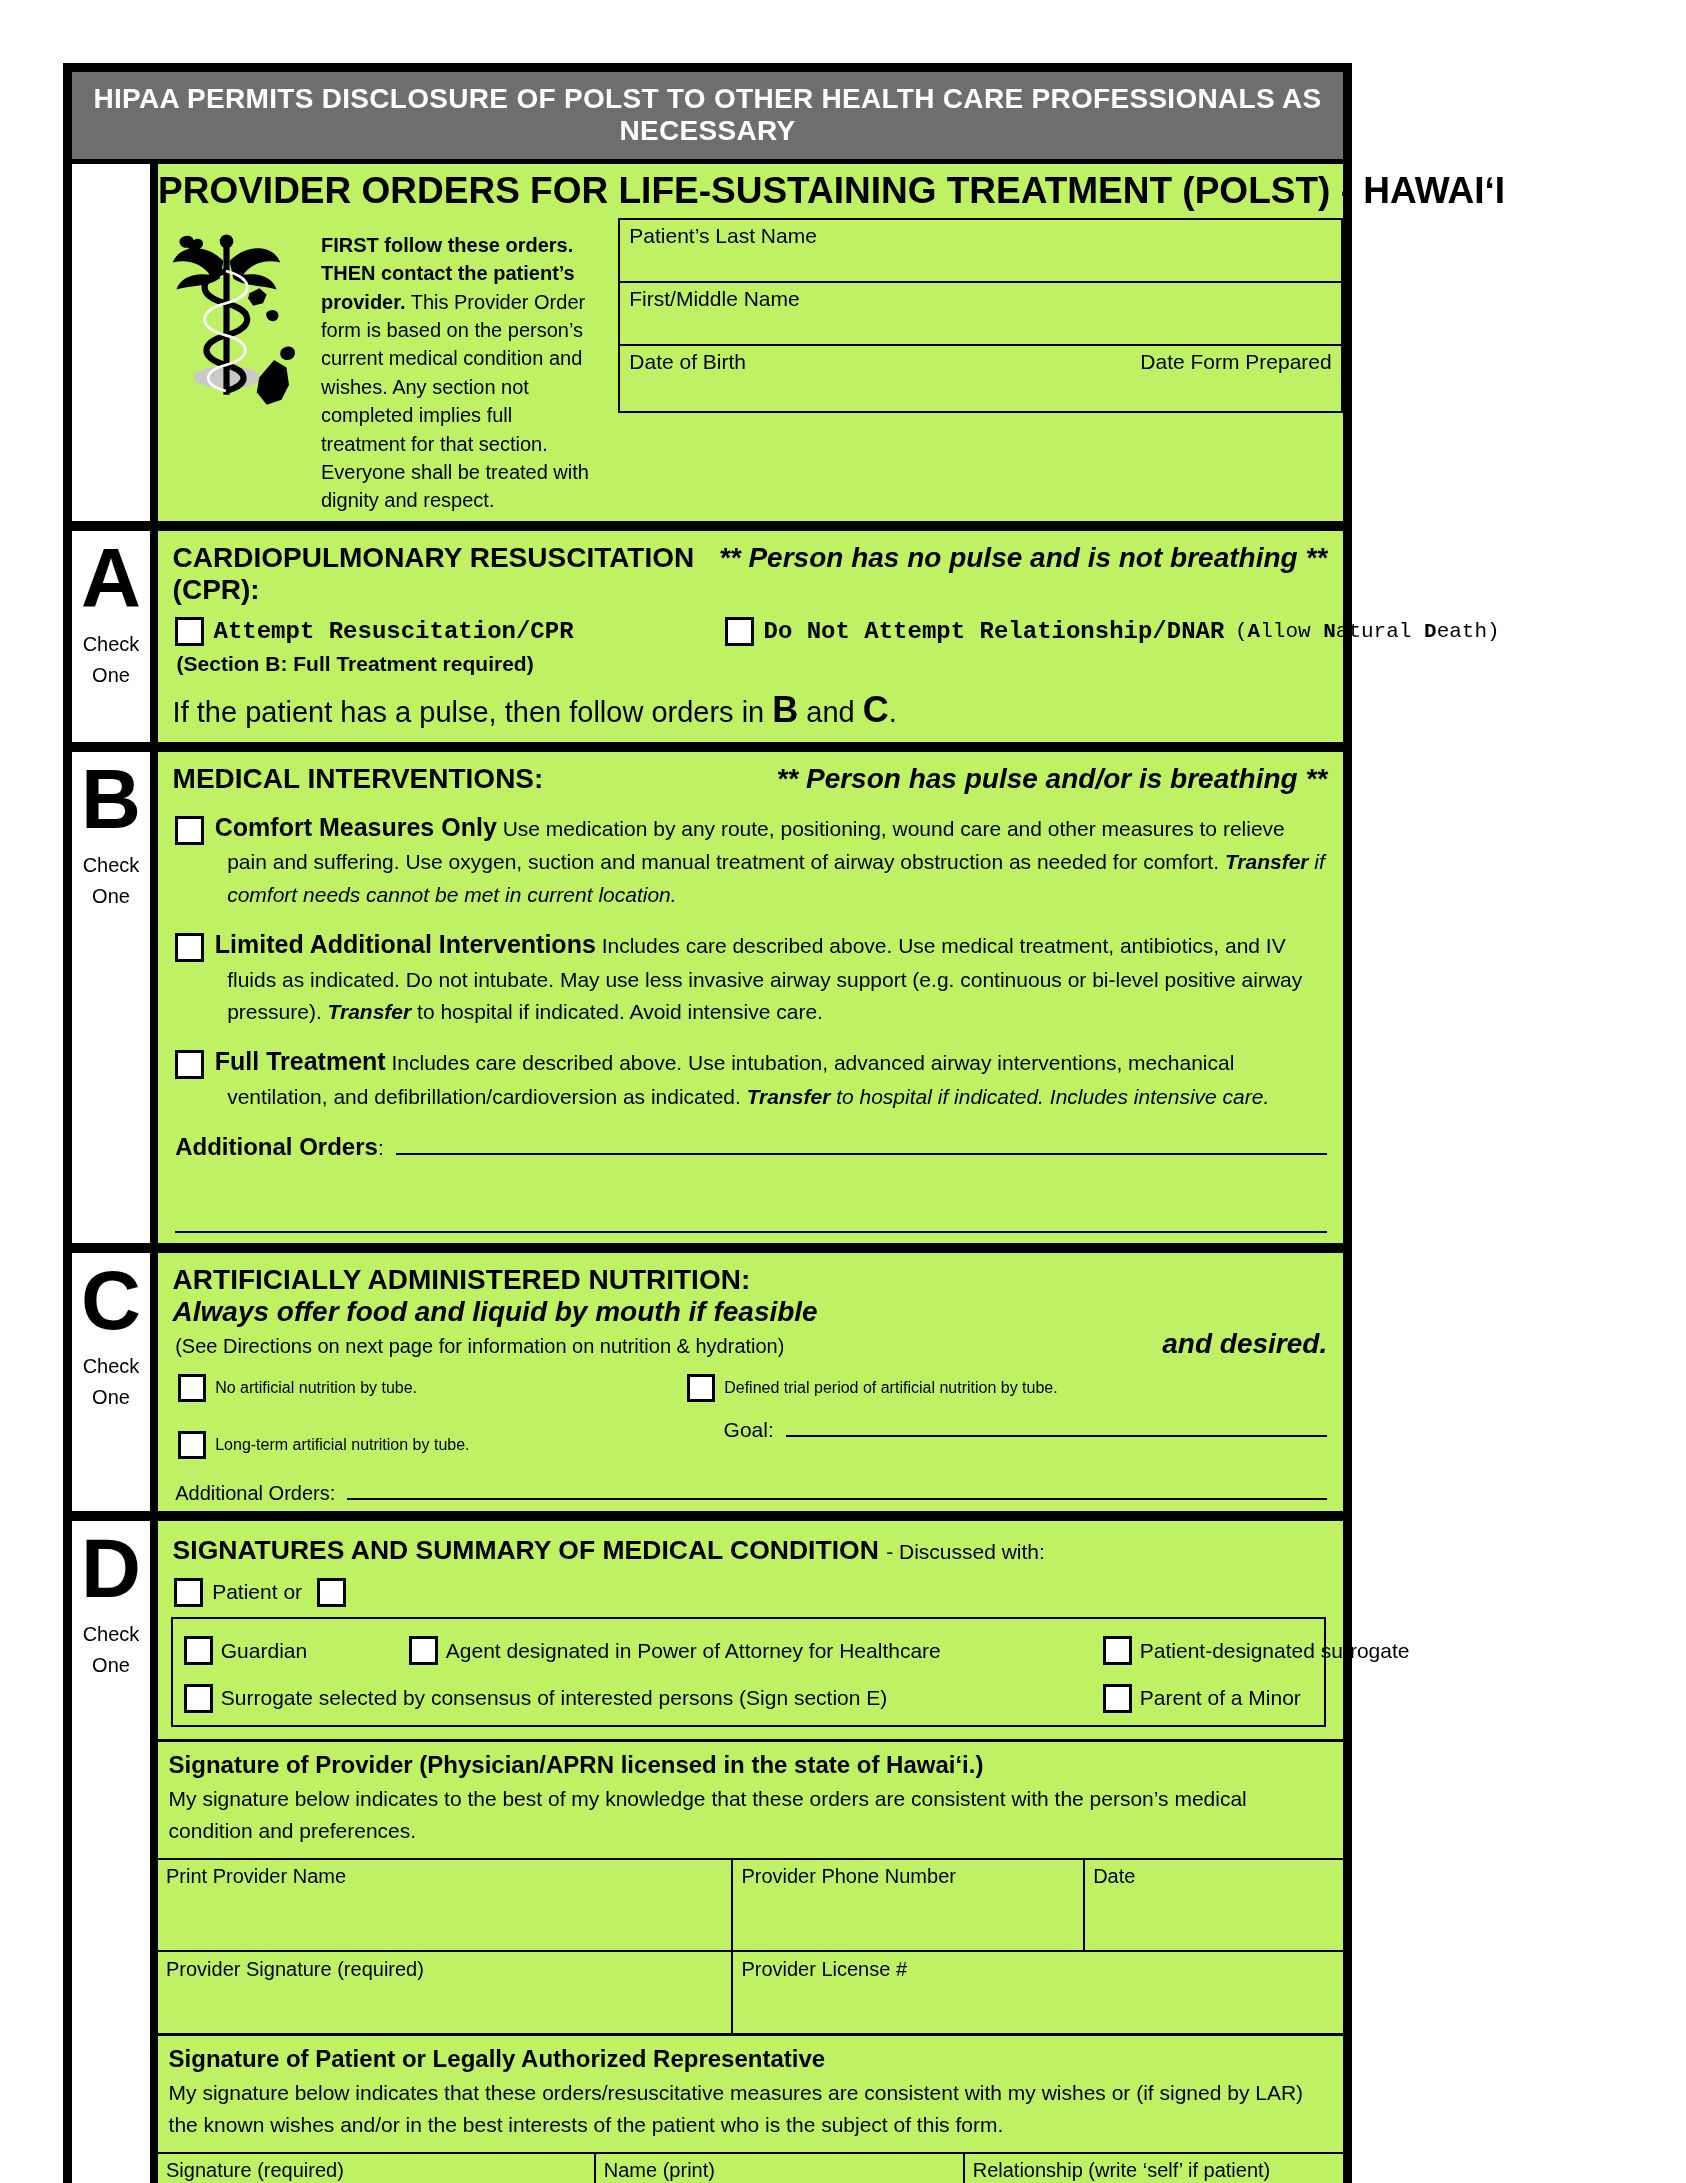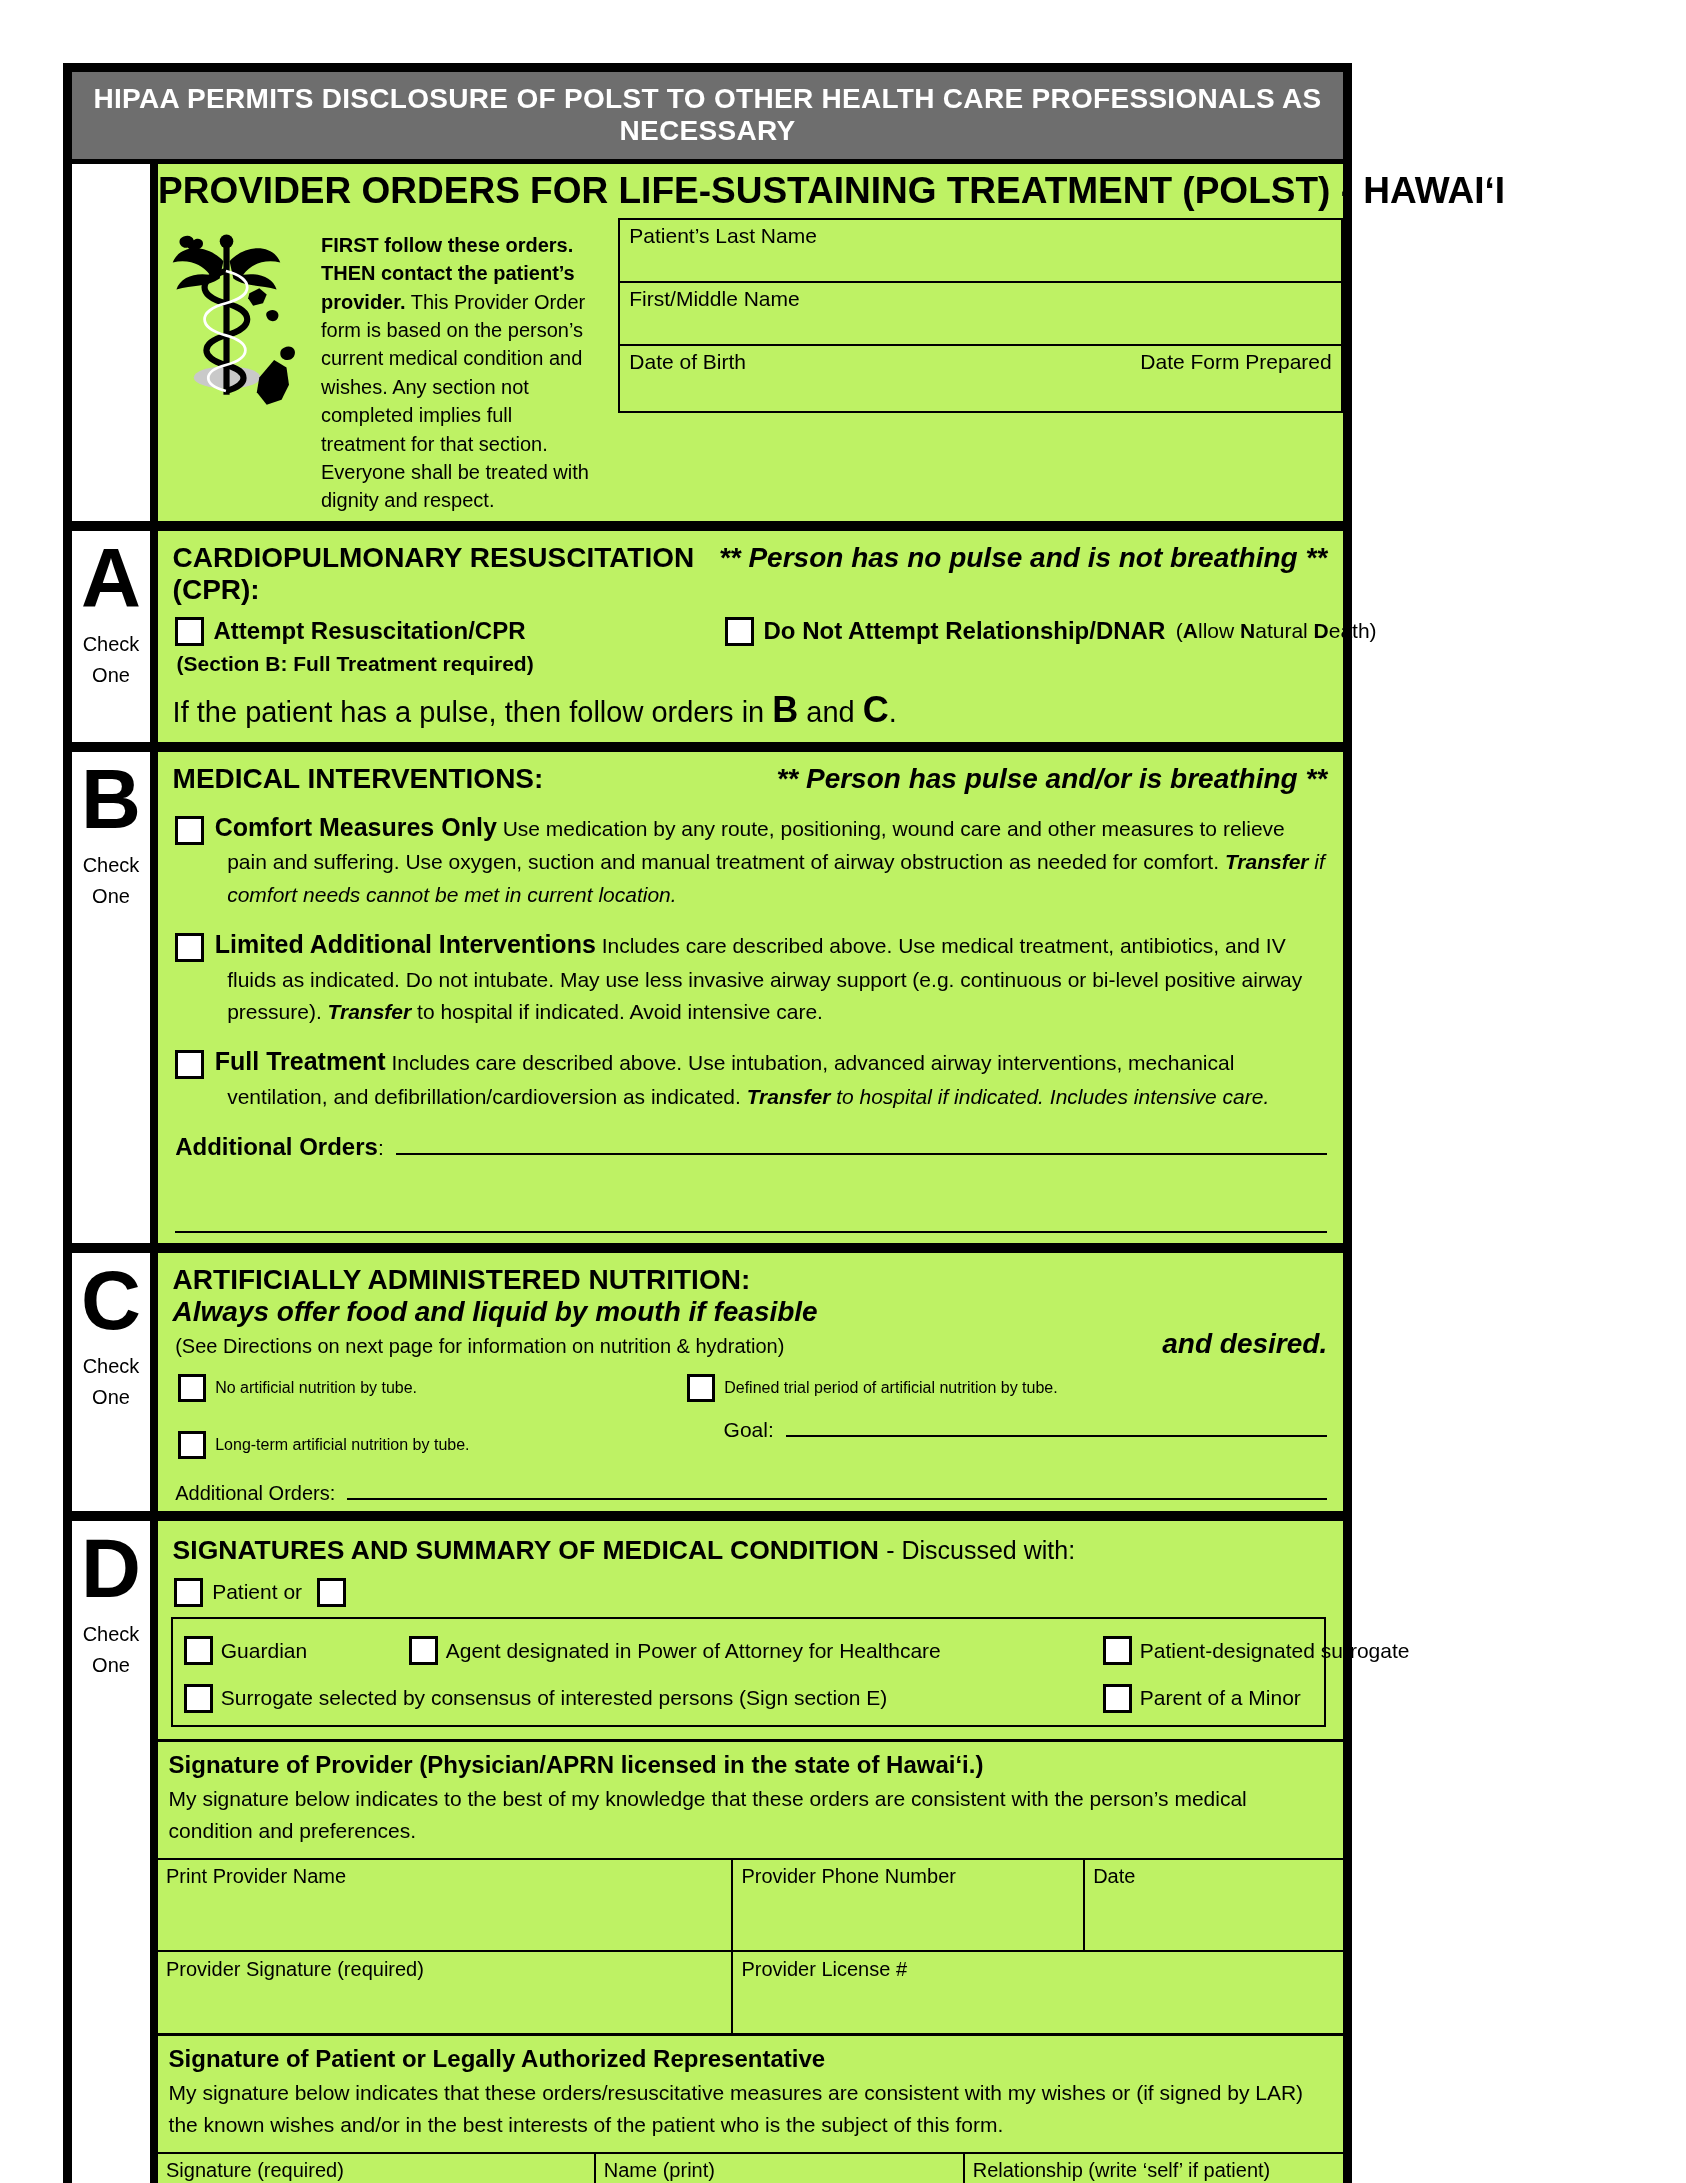--- a/index.html
+++ b/index.html
@@ -27,21 +27,21 @@
   
   .sec-head{display:flex;justify-content:space-between;align-items:baseline;font-size:28px;font-weight:bold;margin:4px 2.6px 2.6px 4px;}
   .sec-note{font-style:italic;font-weight:bold;font-size:28px;white-space:nowrap;}
   .cb{display:inline-block;width:29px;height:29px;border:3.3px solid #000;box-sizing:border-box;background:#fff;vertical-align:middle;flex:0 0 29px;}
   .opt-label{font-weight:bold;font-size:24px;margin-left:9.3px;white-space:nowrap;}
   .plain{font-weight:normal;font-size:21px;}
   .b{font-weight:bold;}
   .i{font-style:italic;}
   .bi{font-weight:bold;font-style:italic;}
   
-  .a-opts{display:flex;align-items:flex-end;margin:10.6px 0 0 6.6px;}
+  .a-opts{display:flex;align-items:flex-end;margin:10.6px 0 0 6.6px;font-family:Liberation Mono, monospace;}
   .a-opt1{flex:0 0 550px;display:flex;align-items:center;}
   .a-opt2{display:flex;align-items:center;}
   .a-sub{font-weight:bold;font-size:21px;margin:6.6px 0 0 8px;}
   .pulse{font-size:29px;margin:13.2px 0 4px 4px;}
   .pulse .big{font-size:36px;font-weight:bold;}
   
   .b-opt{margin:13.2px 0 0 6.6px;font-size:21px;line-height:1.55;padding-left:52px;text-indent:-52px;}
   .b-opt .cb{margin-right:10.6px;}
   .b-opt .lbl{font-weight:bold;font-size:25px;}
   .ao-row{display:flex;align-items:baseline;margin:17px 2.6px 0 6.6px;}
@@ -55,21 +55,21 @@
   .c-col-l{flex:0 0 509px;}
   .c-col-r{flex:1;}
   .c-opt{display:flex;align-items:center;margin:9.3px 0 0 9.3px;font-size:16px;}
   .c-opt .cb{width:28px;height:28px;flex-basis:28px;}
   .c-opt span.t{margin-left:9.3px;}
   .c-opt.tall{margin-top:29px;}
   .goal-row{display:flex;align-items:baseline;margin:4px 2.6px 0 46px;font-size:21px;}
   .ao-row-c{display:flex;align-items:baseline;margin:18.5px 2.6px 0 6.6px;font-size:20px;}
   
   .d-head{font-size:26.5px;font-weight:bold;margin:6.6px 0 0 4px;}
-  .d-head .reg{font-weight:normal;font-size:25px;}
+  .d-head .reg{font-weight:normal;font-size:21px;}
   .d-lar{display:flex;align-items:center;margin:12px 0 10.6px 5.3px;font-size:21px;}
   .d-lar .cb{width:29px;height:29px;}
   .d-lar span.t{margin:0 14.6px 0 9.3px;white-space:nowrap;}
   .lar-box{border:2.6px solid #000;margin:2.6px 4px 12px 2.6px;padding:6.6px 0 12px 10.6px;}
   .lar-row{display:flex;align-items:center;margin-top:10.6px;}
   .lar-item{display:flex;align-items:center;font-size:21px;}
   .lar-item .cb{width:29px;height:29px;}
   .lar-item span.t{margin-left:8px;white-space:nowrap;}
   .w1{flex:0 0 225px;} .w2{flex:0 0 694px;} .w3{flex:1;}
   .wA{flex:0 0 919px;} .wB{flex:1;}

